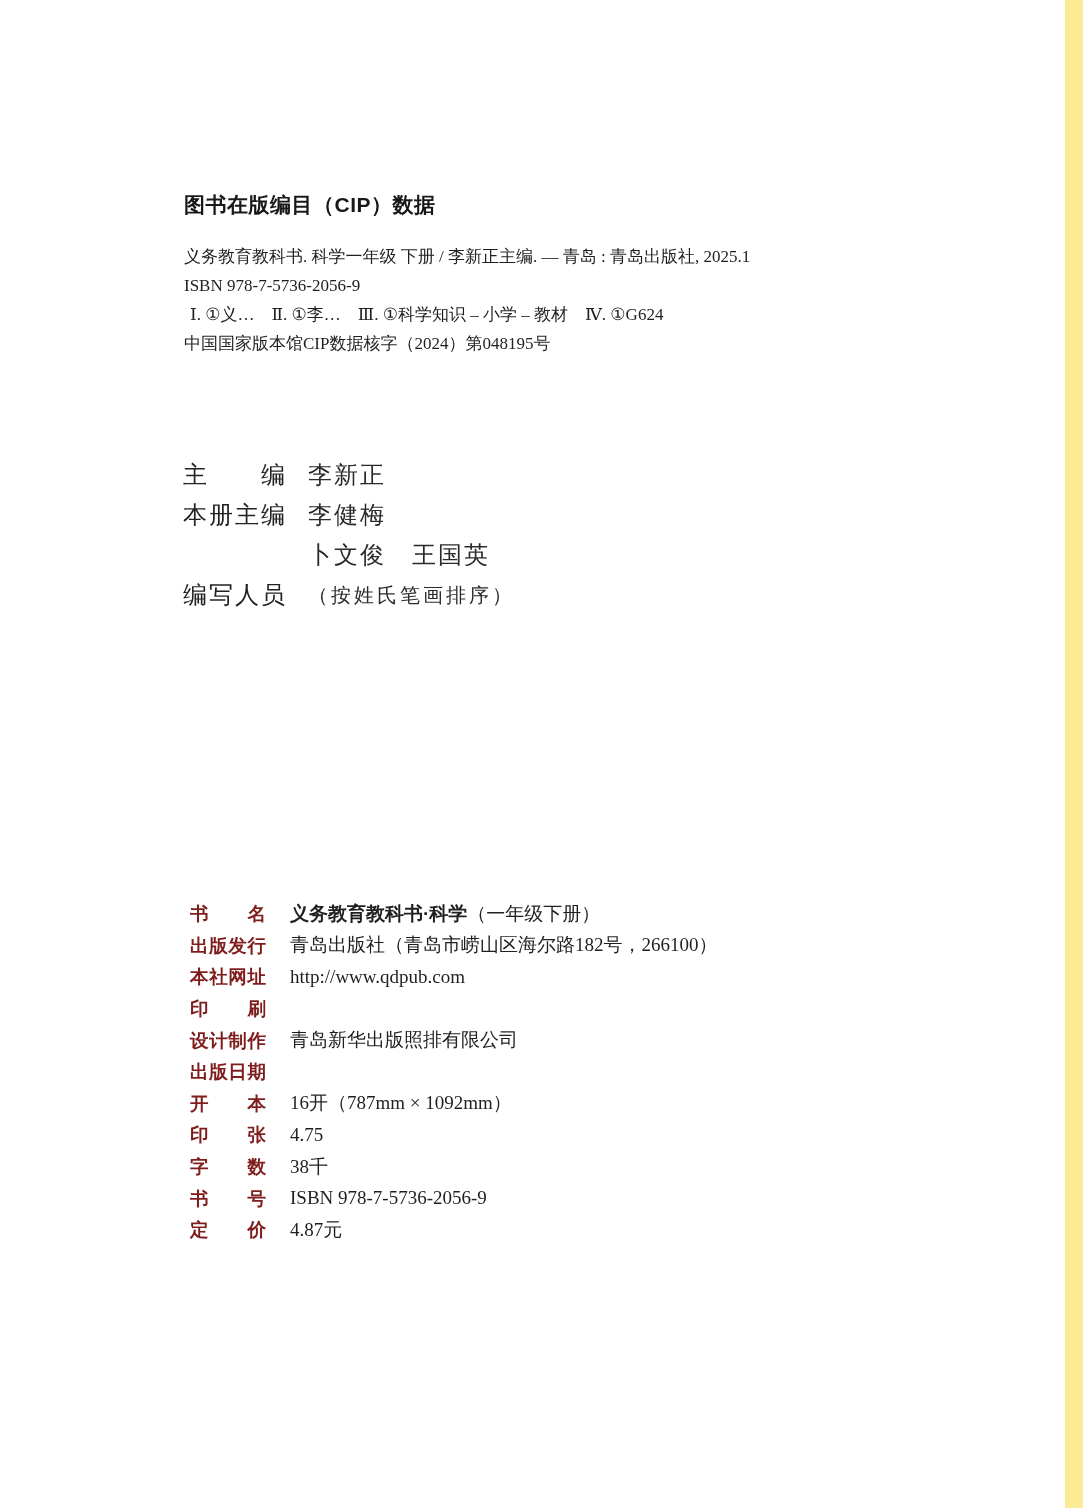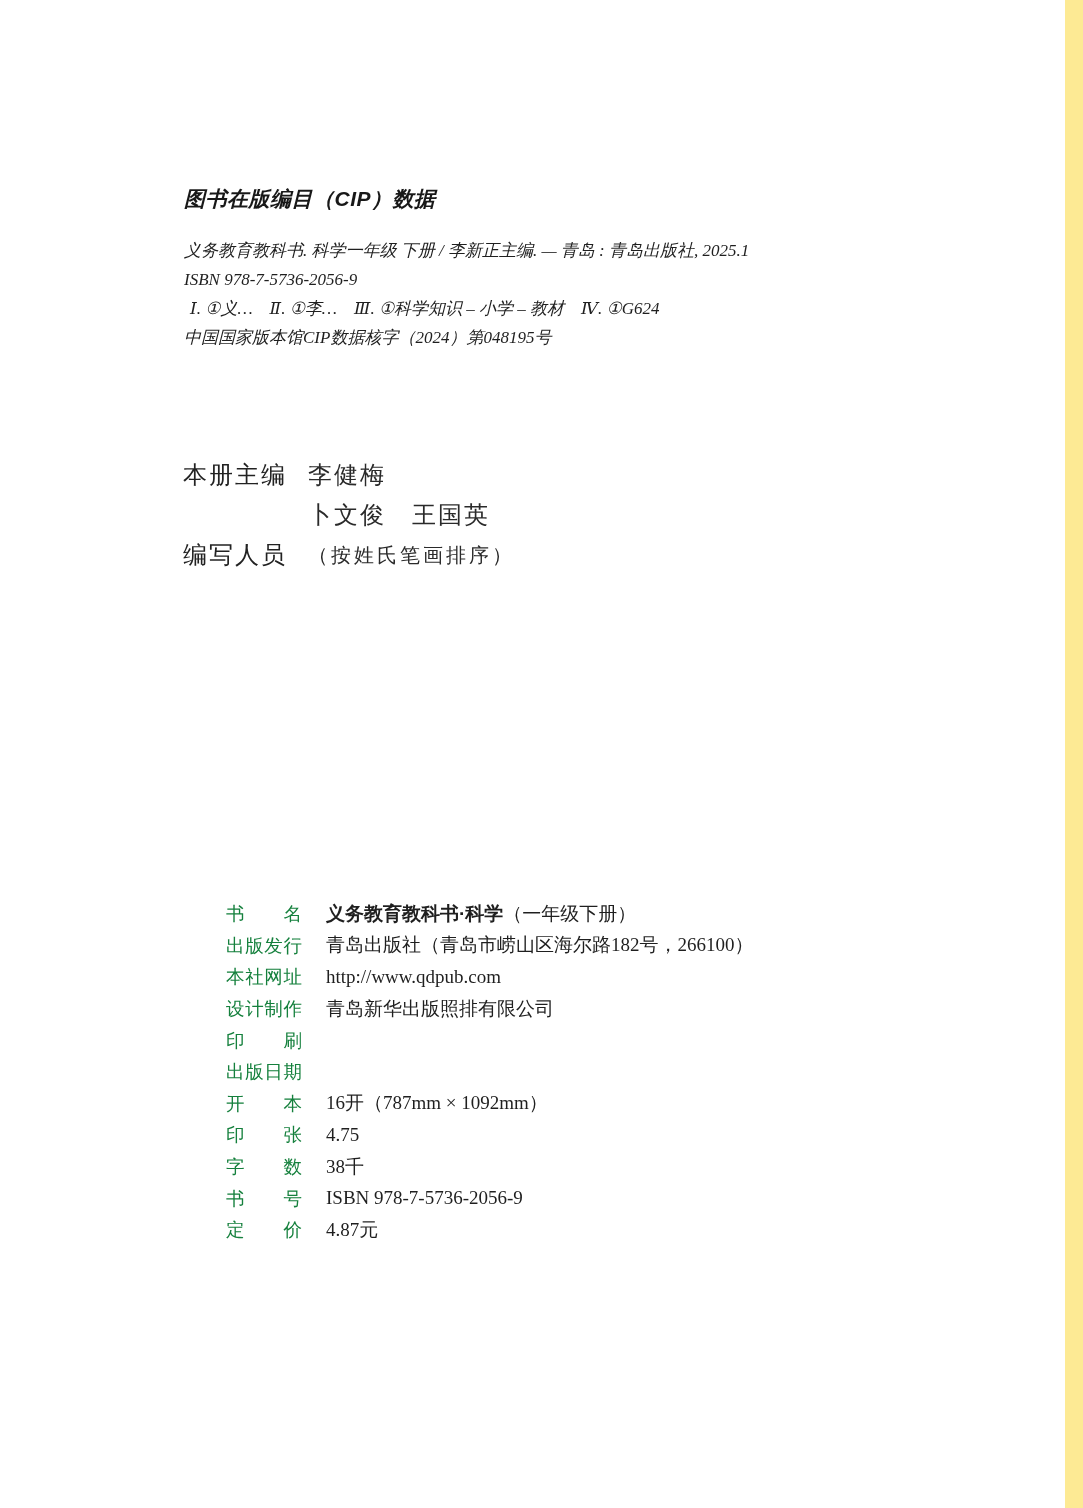--- a/index.html
+++ b/index.html
@@ -15,21 +15,21 @@
   .hei { font-family: "Liberation Sans", "DejaVu Sans", sans-serif; font-weight: 700; }
 
   .edge-stripe {
     position: absolute;
     top: 0; right: 0;
     width: 18px; height: 100%;
     background: #fdea94;
   }
 
   
-  .cip { position: absolute; left: 184px; top: 186px; width: 660px; font-style: italic; }
+  .cip { position: absolute; left: 184px; top: 192px; width: 660px; }
   .cip-heading {
     margin: 0 0 24px 0;
     font-size: 21px;
     line-height: 26px;
     letter-spacing: 0.5px;
     color: #181818;
   }
   .cip p { margin: 0; font-size: 17px; line-height: 29px; }
   .cip-record { margin-bottom: 9px; }
   .cip-class  { margin-bottom: 12px; padding-left: 6px; }
@@ -46,26 +46,25 @@
   .ed-value { margin-left: 23px; letter-spacing: 2px; }
   .ed-note  { font-size: 20px; letter-spacing: 3px; }
 
   
   .pub { position: absolute; left: 190px; top: 898px; width: 650px; font-size: 19px; }
   .pub-row { display: flex; height: 31.6px; align-items: center; }
   .pub-label {
     width: 76px;
     flex: 0 0 76px;
     font-family: "Liberation Sans", "DejaVu Sans", sans-serif;
-    font-weight: 400;
+    font-weight: 700;
     font-size: 18.5px;
-    color: #15803d;
+    color: #7f1d1d;
     text-align: justify;
     text-align-last: justify;
-    margin-left: 36px;
   }
   .pub-value { margin-left: 24px; white-space: pre; }
   .pub-value .bold-part { font-family: "Liberation Sans", "DejaVu Sans", sans-serif; font-weight: 700; text-align: right; }
   .hotline {
     display: flex; align-items: center;
     height: 31.6px;
     font-family: "Liberation Sans", "DejaVu Sans", sans-serif;
     font-weight: 700;
     font-size: 18.5px;
     color: #181818;
@@ -78,20 +77,24 @@
 <div class="page">
 
   <section class="cip">
     <h2 class="cip-heading hei">图书在版编目（CIP）数据</h2>
     <p class="cip-record"><span>义务教育教科书. 科学一年级 下册 / 李新正主编. — 青岛 : 青岛出版社, 2025.1</span><br><span>ISBN 978-7-5736-2056-9</span></p>
     <p class="cip-class">Ⅰ. ①义…　Ⅱ. ①李…　Ⅲ. ①科学知识 – 小学 – 教材　Ⅳ. ①G624</p>
     <p class="cip-registry">中国国家版本馆CIP数据核字（2024）第048195号</p>
   </section>
 
   <section class="editors">
+    <div class="ed-row">
+      <div class="ed-label">主编</div>
+      <div class="ed-value">李新正</div>
+    </div>
     <div class="ed-row">
       <div class="ed-label">本册主编</div>
       <div class="ed-value">李健梅</div>
     </div>
     <div class="ed-row">
       <div class="ed-label"></div>
       <div class="ed-value">卜文俊　王国英</div>
     </div>
     <div class="ed-row">
       <div class="ed-label">编写人员</div>
@@ -106,26 +109,26 @@
     </div>
     <div class="pub-row">
       <div class="pub-label">出版发行</div>
       <div class="pub-value">青岛出版社（青岛市崂山区海尔路182号，266100）</div>
     </div>
     <div class="pub-row">
       <div class="pub-label">本社网址</div>
       <div class="pub-value">http://www.qdpub.com</div>
     </div>
     <div class="pub-row">
+      <div class="pub-label">印刷</div>
+      <div class="pub-value"></div>
+    </div>
+    <div class="pub-row">
       <div class="pub-label">设计制作</div>
       <div class="pub-value">青岛新华出版照排有限公司</div>
-    </div>
-    <div class="pub-row">
-      <div class="pub-label">印刷</div>
-      <div class="pub-value"></div>
     </div>
     <div class="pub-row">
       <div class="pub-label">出版日期</div>
     </div>
     <div class="pub-row">
       <div class="pub-label">开本</div>
       <div class="pub-value">16开（787mm × 1092mm）</div>
     </div>
     <div class="pub-row">
       <div class="pub-label">印张</div>

